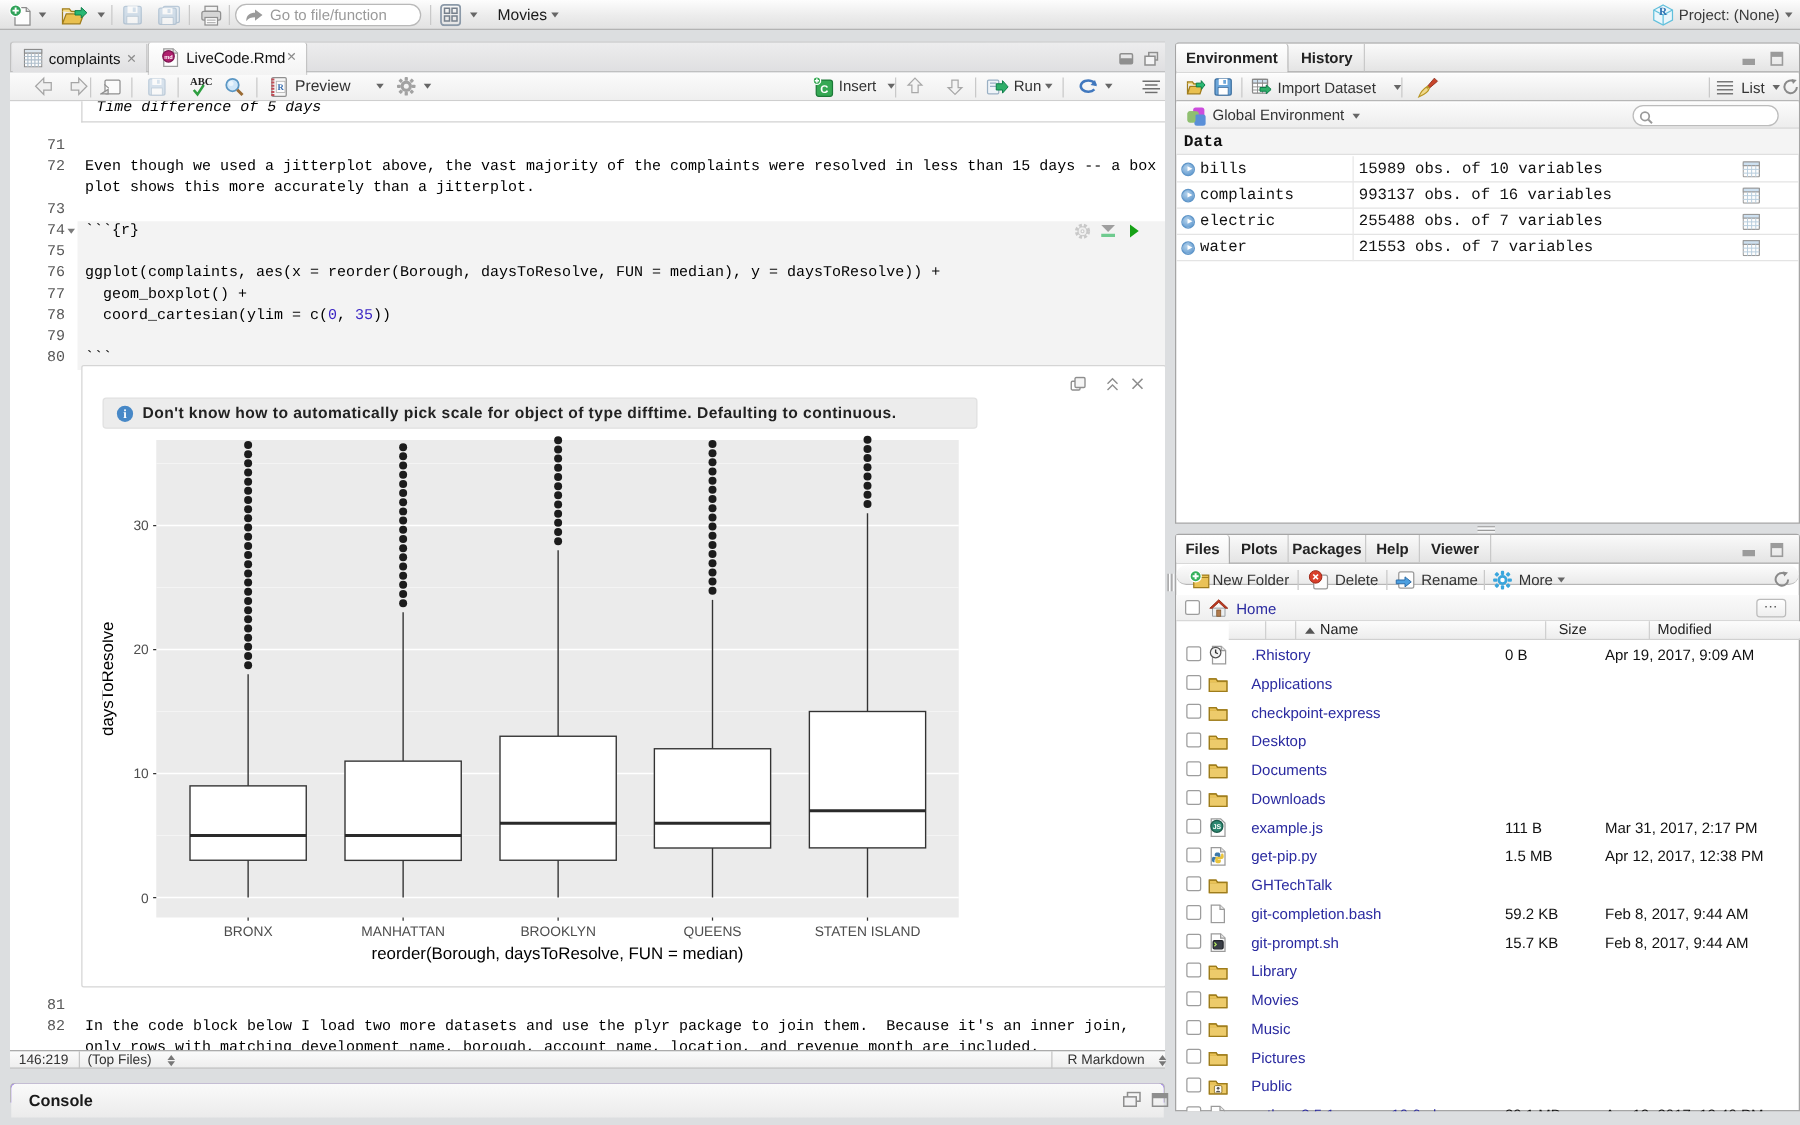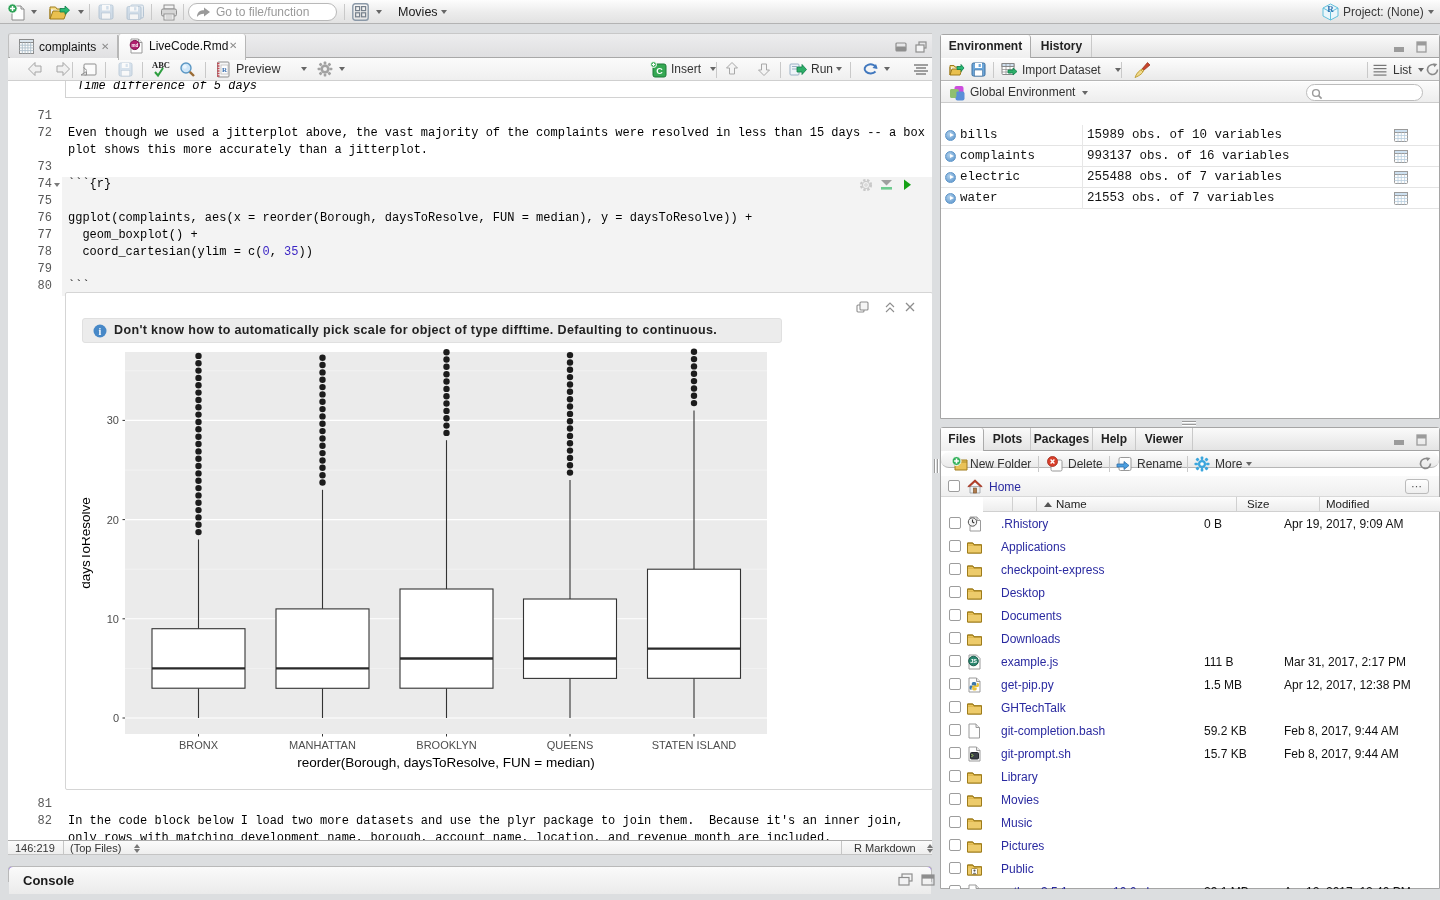--- a/index.html
+++ b/index.html
@@ -539,20 +539,23 @@
     </svg>
     <span class="tblabel abs" style="left:29px;top:3px;">Global Environment</span>
       <span class="caret abs" style="left:141px;top:9px;"></span>
     <div class="abs" style="left:365px;top:2px;width:117px;height:17px;background:#fff;border:1px solid #bcbcbc;border-radius:9px;">
       <svg class="abs" style="left:4px;top:2.5px;" width="12" height="12" viewBox="0 0 12 12">
           <circle cx="5" cy="5" r="3.4" fill="none" stroke="#9a9a9a" stroke-width="1.4"></circle>
           <line x1="7.6" y1="7.6" x2="10.6" y2="10.6" stroke="#9a9a9a" stroke-width="1.6"></line>
         </svg>
     </div>
   </div>
+  <div class="abs" style="left:0;top:68px;width:498px;height:21px;background:#f4f4f4;border-bottom:1px solid #dfdfdf;">
+    <span class="mono abs" style="left:6px;top:3px;font-size:13px;font-weight:bold;color:#111;">Data</span>
+  </div>
   <div class="envrow" style="top:90px;">
       <span class="ename">bills</span>
       <svg class="egrid" width="14" height="13" viewBox="0 0 14 13">
         <rect x="0.5" y="0.5" width="13" height="12" rx="1" fill="#fdfdfd" stroke="#9a9a9a"></rect>
         <rect x="0.5" y="0.5" width="13" height="3" fill="#cde0f0" stroke="#9a9a9a"></rect>
         <g stroke="#b9cede" stroke-width="0.8">
           <line x1="4" y1="3.5" x2="4" y2="12.5"></line>
           <line x1="7.3" y1="3.5" x2="7.3" y2="12.5"></line>
           <line x1="10.6" y1="3.5" x2="10.6" y2="12.5"></line>
           <line x1="0.5" y1="6.5" x2="13.5" y2="6.5"></line>

